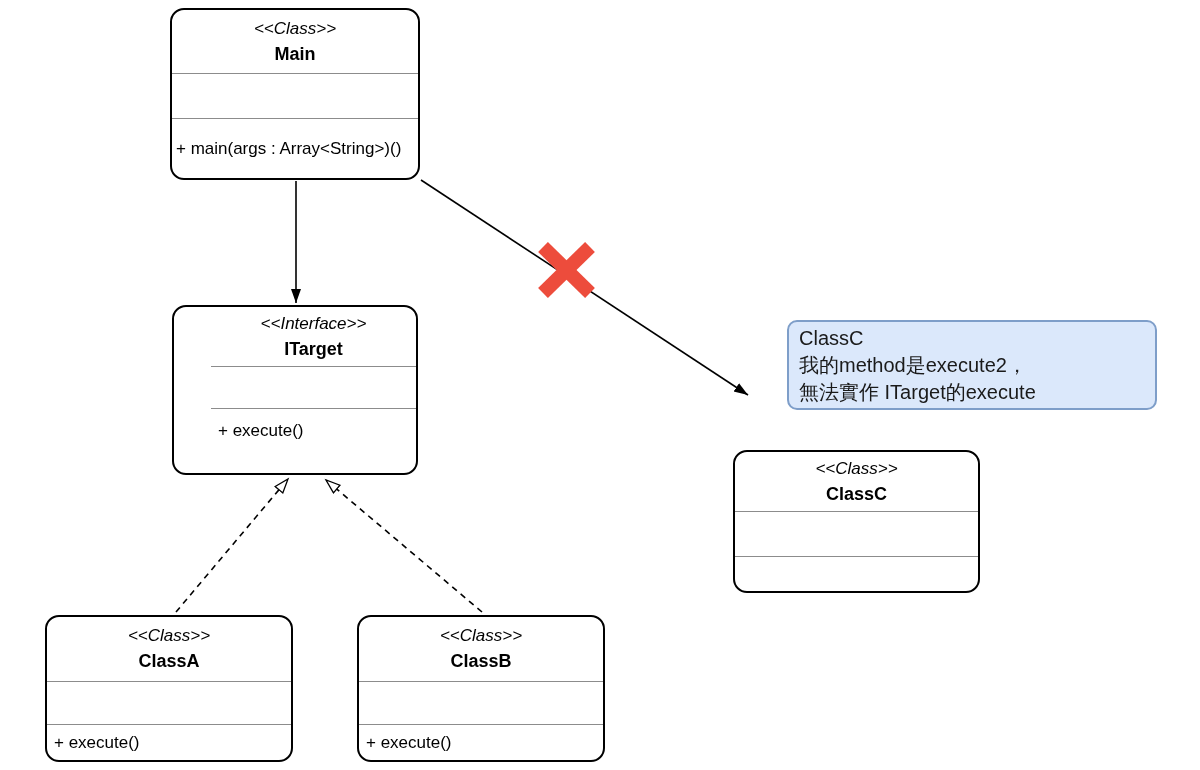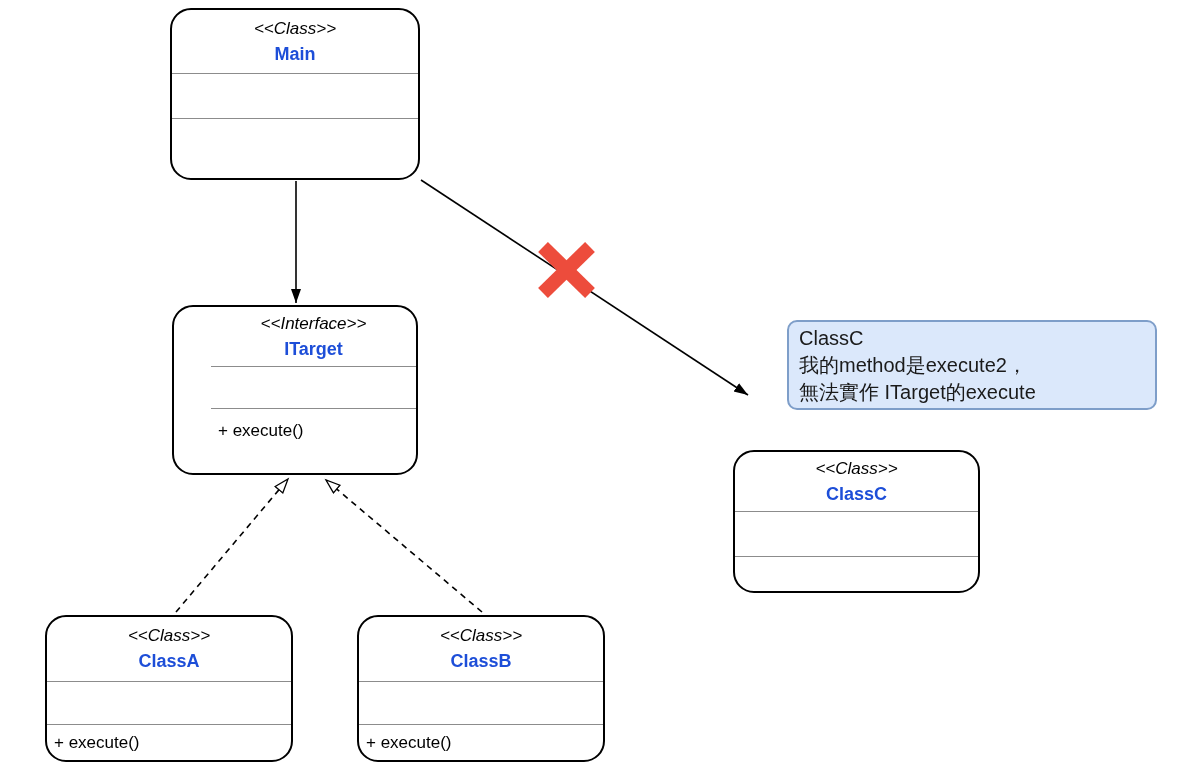--- a/index.html
+++ b/index.html
@@ -6,34 +6,34 @@
   html,body { background:#ffffff; }
   body { font-family:"Liberation Sans", sans-serif; }
   .canvas {
     position:relative; width:1200px; height:770px; background:#ffffff; overflow:hidden;
   }
   svg.overlay { position:absolute; left:0; top:0; width:1200px; height:770px; pointer-events:none; }
 
   
   .uml-box {
     position:absolute; background:#ffffff; border:2px solid #000000;
-    border-radius:21px; display:flex; flex-direction:column; overflow:hidden;
+    border-radius:14px; display:flex; flex-direction:column; overflow:hidden;
   }
   .uml-box .sec { width:100%; }
   .uml-box .sec.title {
     display:flex; flex-direction:column; align-items:center; justify-content:center; gap:5px;
     border-bottom:1px solid #8c8c8c;
   }
   .uml-box .sec.attr { border-bottom:1px solid #8c8c8c; }
   .uml-box .sec.method {
     flex:1; display:flex; align-items:center; padding-left:7px;
     font-size:17px; color:#000000;
   }
   .stereotype { font-style:italic; font-size:17px; color:#000000; }
-  .classname  { font-weight:bold; font-size:18px; color:#1d4ed8; }
+  .classname  { font-weight:bold; font-size:18px; color:#000000; }
 
   .box-main    { left:170px; top:8px;   width:250px; height:172px; }
   .box-main    .sec.title { height:64px; }
   .box-main    .sec.attr  { height:45px; }
   .box-main    .sec.method{ padding-left:4px; }
 
   .box-itarget { left:172px; top:305px; width:246px; height:170px;padding-left:37px; }
   .box-itarget .sec.title { height:60px; }
   .box-itarget .sec.attr  { height:42px; }
   .box-itarget .sec.method{ align-items:flex-start; padding-top:12px; }
@@ -88,20 +88,23 @@
       <line x1="590" y1="247" x2="543" y2="293" stroke="#ed4c3c" stroke-width="14" stroke-linecap="butt"></line>
     </g>
   </svg>
 
   <div class="uml-box box-main">
     <div class="sec title">
       <div class="stereotype">&lt;&lt;Class&gt;&gt;</div>
       <div class="classname">Main</div>
     </div>
     <div class="sec attr"></div>
+    <div class="sec method">
+      <span>+ main(args : Array&lt;String&gt;)()</span>
+    </div>
   </div>
 
   <div class="uml-box box-itarget">
     <div class="sec title">
       <div class="stereotype">&lt;&lt;Interface&gt;&gt;</div>
       <div class="classname">ITarget</div>
     </div>
     <div class="sec attr"></div>
     <div class="sec method">
       <span>+ execute()</span>

